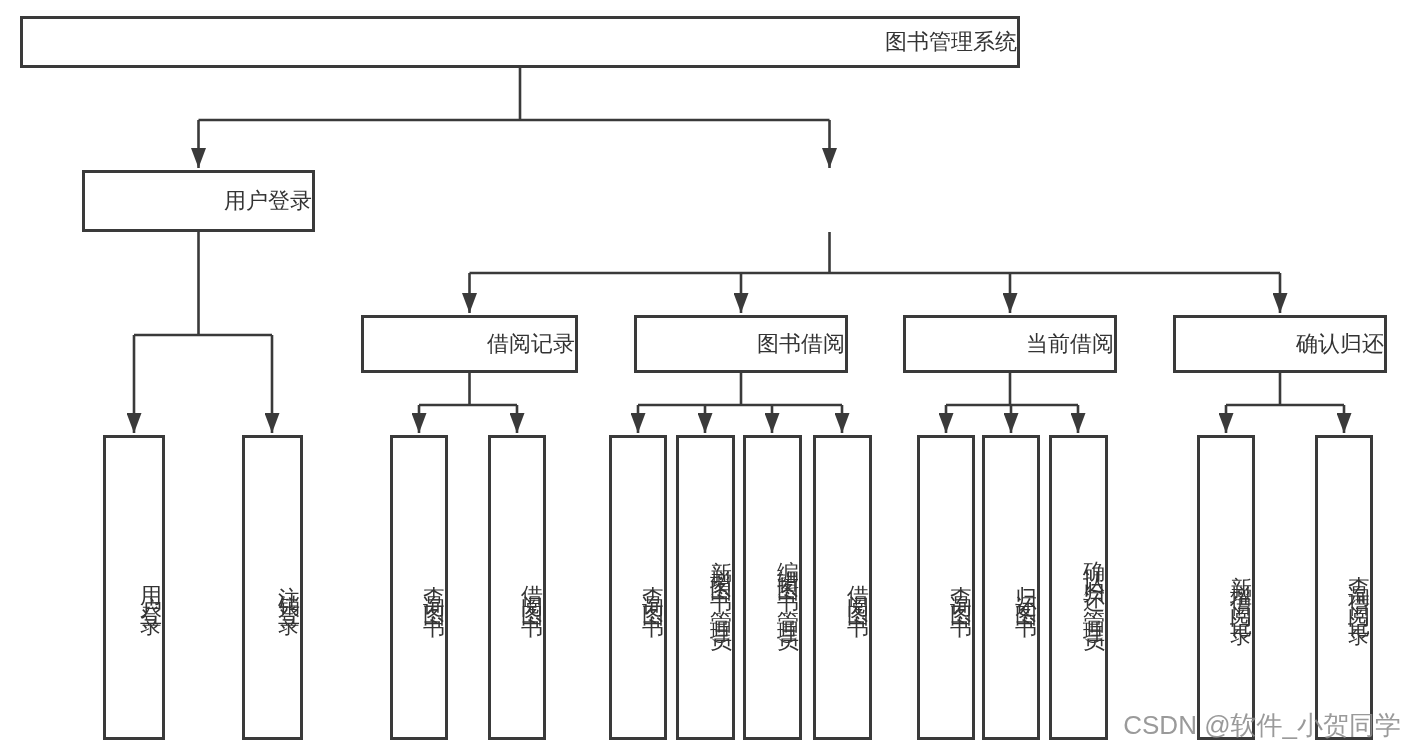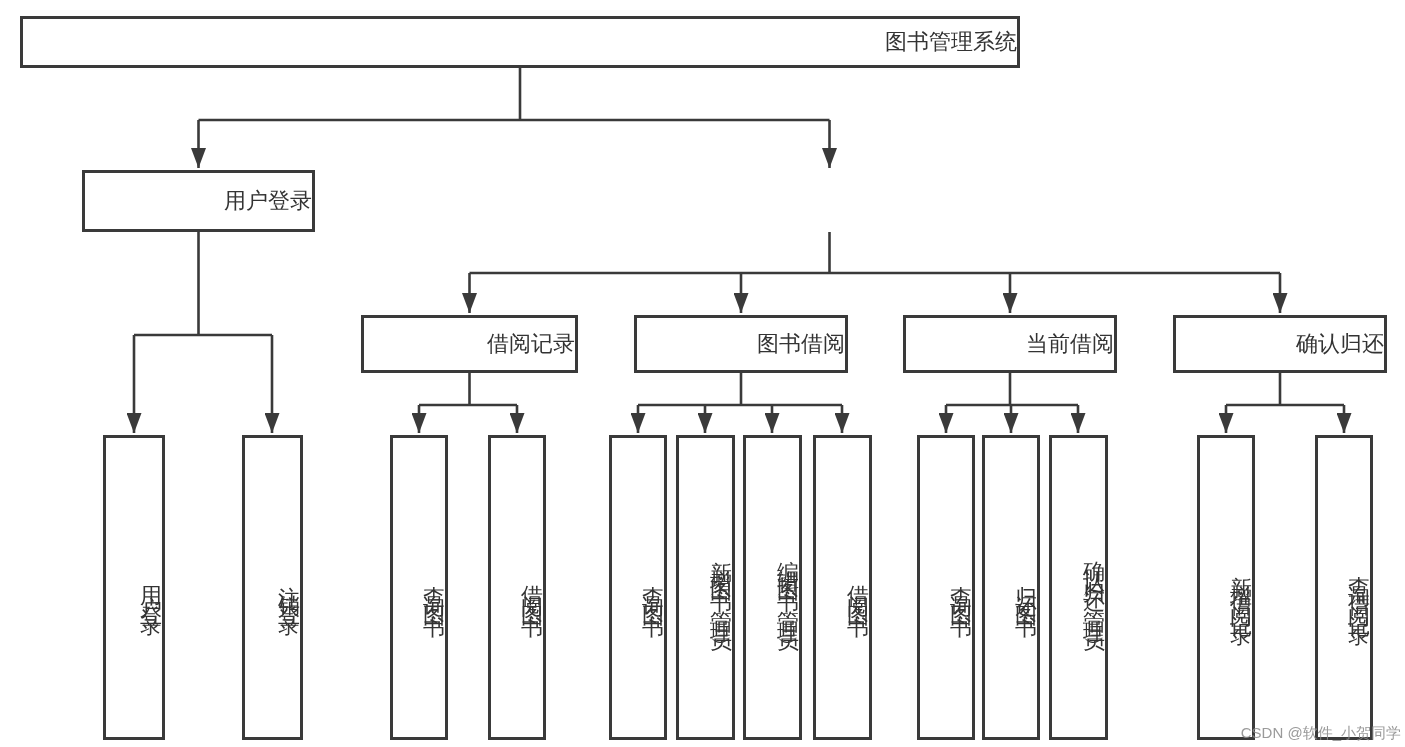--- a/index.html
+++ b/index.html
@@ -12,21 +12,21 @@
     position:absolute; z-index:2; box-sizing:border-box;
     background:#ffffff; border:3px solid #3a3a3a;
     display:flex; align-items:center; justify-content:flex-end;
   }
   .node .lbl { font-size:22px; color:#333333; white-space:nowrap; }
   .node.v .lbl {
     writing-mode:vertical-rl; letter-spacing:10px; line-height:1;
   }
   .watermark {
     position:absolute; right:4px; bottom:4px; z-index:3;
-    font-size:15px; color:rgba(140,140,140,0.88); white-space:nowrap;
+    font-size:26px; color:rgba(140,140,140,0.88); white-space:nowrap;
   }
 </style>
 </head>
 <body>
 
 <div class="canvas">
 
   <svg class="connectors" width="1405" height="747" viewBox="0 0 1405 747">
     <defs>
       <marker id="arr" viewBox="0 0 10 10" refX="10" refY="5" markerWidth="20" markerHeight="15" markerUnits="userSpaceOnUse" orient="auto" preserveAspectRatio="none">

